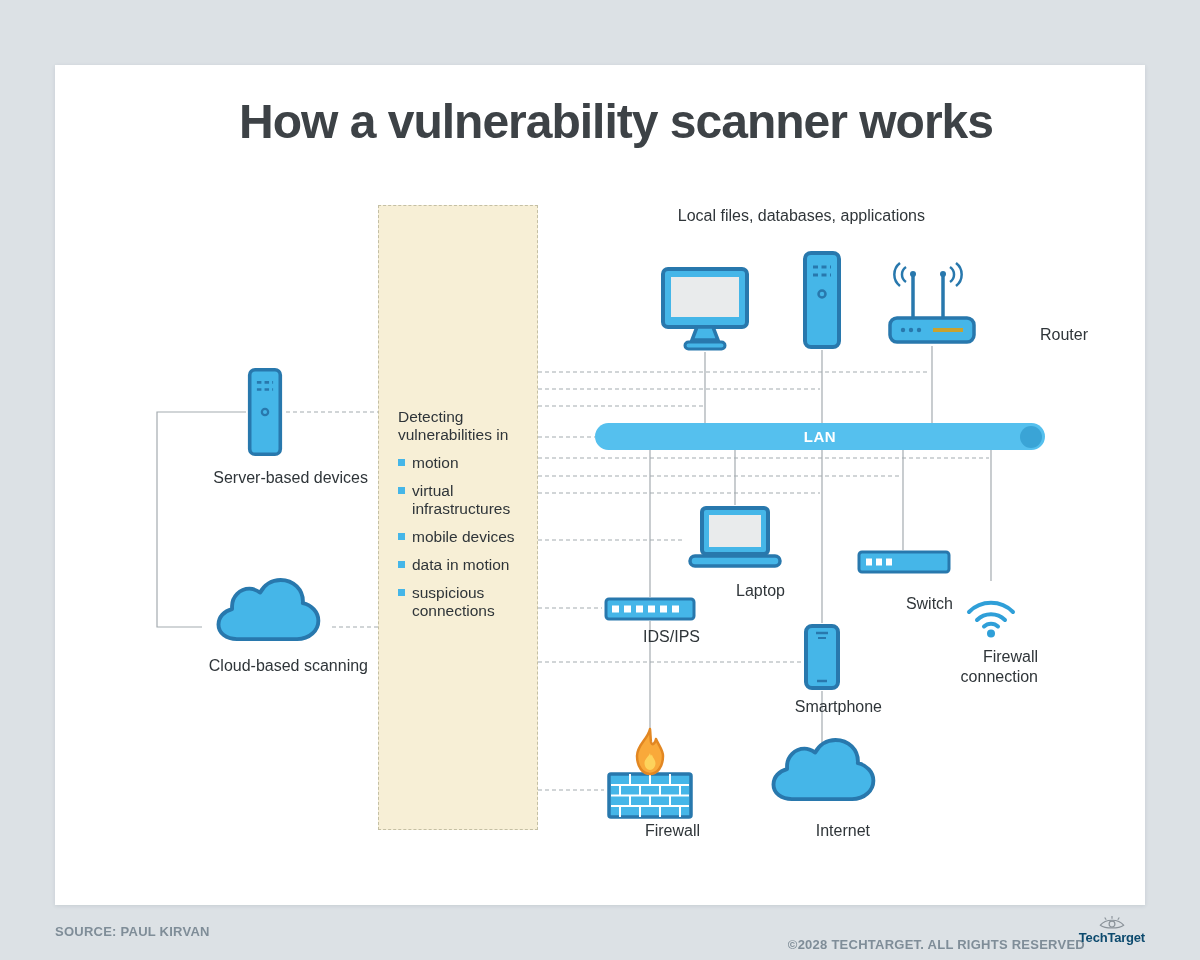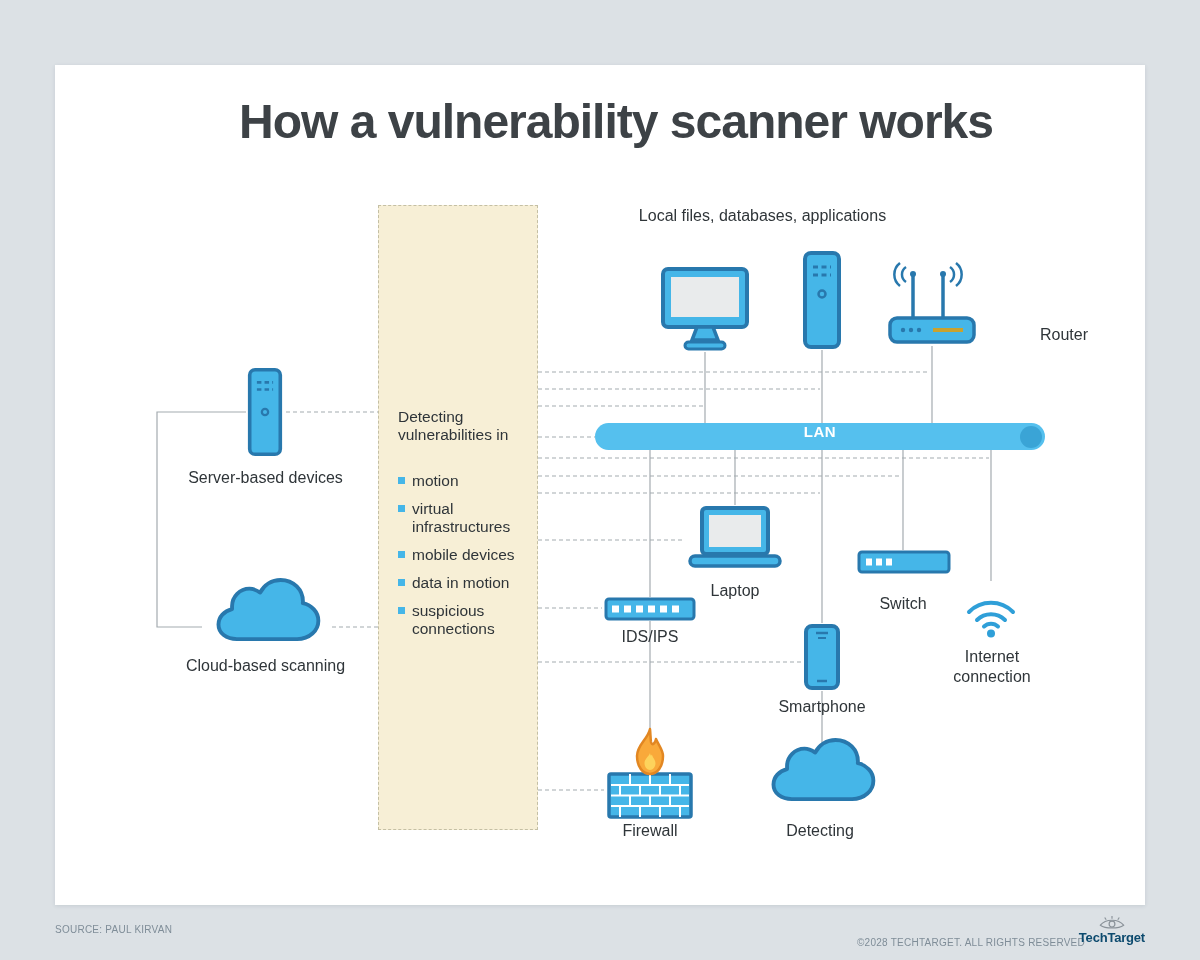--- a/index.html
+++ b/index.html
@@ -9,46 +9,46 @@
         background:var(--card-bg,#ffffff);box-shadow:0 1px 4px rgba(40,60,80,.12);}
   .title{position:absolute;left:0;top:94px;width:1200px;margin:0;text-align:center;
          font-size:48px;font-weight:800;letter-spacing:-1px;color:var(--title,#3d4246);padding-left:16px;}
   .wires{position:absolute;left:0;top:0;pointer-events:none;}
   .ln{stroke:var(--line,#a4abb0);stroke-width:1.2;fill:none;}
   .lnd{stroke:var(--line,#a4abb0);stroke-width:1.2;fill:none;stroke-dasharray:4 3;}
   .panel{position:absolute;left:378px;top:205px;width:160px;height:625px;box-sizing:border-box;
          background:var(--panel-bg,#f7efd6);border:1px dashed var(--panel-border,#c4bfa4);}
   .panel-inner{position:absolute;left:398px;top:408px;width:128px;
                color:var(--label,#33373b);font-size:15.5px;line-height:18px;}
-  .panel-heading{margin:0 0 28px 0;}
+  .panel-heading{margin:0 0 10px 0;}
   .panel-list{list-style:none;margin:0;padding:0;}
   .panel-list li{display:flex;margin-bottom:10px;}
   .sq{width:7px;height:7px;flex:0 0 7px;margin:5px 7px 0 0;background:var(--icon-fill,#45b6e8);}
   .node{position:absolute;line-height:0;}
-  .lbl{position:absolute;font-size:16px;color:var(--label,#2f3539);text-align:center;line-height:20px;}
+  .lbl{position:absolute;font-size:16px;color:var(--label,#2f3539);text-align:right;line-height:20px;}
   .lbl-left{text-align:right;}
   .lan{position:absolute;left:595px;top:423px;width:450px;height:27px;border-radius:14px;
-       background:var(--lan-bar,#55c0ee);display:flex;justify-content:center;
+       background:var(--lan-bar,#55c0ee);display:flex;align-items:center;justify-content:center;
        color:#fff;font-size:15px;font-weight:bold;letter-spacing:.5px;}
   .lan-cap{position:absolute;right:3px;top:2.5px;width:22px;height:22px;border-radius:50%;
            background:var(--lan-cap,#3aa4d6);}
   
   .fb{fill:var(--icon-fill,#45b6e8);stroke:var(--icon-stroke,#2878ad);}
   .sb{fill:none;stroke:var(--icon-stroke,#2878ad);}
   .screen{fill:#e9ebec;}
   .fdot{fill:var(--icon-stroke,#2878ad);}
   .wsq{fill:#ffffff;}
   .gold{stroke:#c9a22f;}
   .wifi{fill:none;stroke:var(--wifi,#2f9fd8);stroke-width:4;stroke-linecap:round;}
   .wifidot{fill:var(--wifi,#2f9fd8);}
   .mortar line{stroke:#ffffff;stroke-width:2;}
   .flame{fill:var(--flame-fill,#f9a93a);stroke:var(--flame-stroke,#e28722);stroke-width:2.5;stroke-linejoin:round;}
   .flame-in{fill:var(--flame-inner,#fdd35c);}
   
-  .foot{position:absolute;font-size:10px;font-weight:normal;letter-spacing:.25px;
+  .foot{position:absolute;font-size:13px;font-weight:bold;letter-spacing:.25px;
         color:var(--footer-text,#7f8d98);}
   .brand{position:absolute;right:55px;top:915px;display:flex;flex-direction:column;align-items:center;}
   .brand-text{font-size:13px;font-weight:800;color:#0c4a6e;letter-spacing:-.2px;line-height:14px;}
 </style>
 </head>
 <body>
 
 <div class="stage">
 
   <div class="card"></div>
@@ -213,21 +213,21 @@
   <div class="lbl" style="left:762px;top:697px;width:120px;">Smartphone</div>
 
   <div class="node" style="left:956px;top:581px;">
     <svg width="70" height="60" viewBox="0 0 70 60">
       <path class="wifi" d="M13 31 A31 31 0 0 1 57 31"></path>
       <path class="wifi" d="M21 39 A20 20 0 0 1 49 39"></path>
       <path class="wifi" d="M28 45.5 A10 10 0 0 1 42 45.5"></path>
       <circle class="wifidot" cx="35" cy="52.5" r="4"></circle>
     </svg>
   </div>
-  <div class="lbl" style="left:946px;top:647px;width:92px;">Internet connection</div>
+  <div class="lbl" style="left:946px;top:647px;width:92px;">Firewall connection</div>
 
   <div class="node" style="left:606px;top:726px;">
     <svg width="88" height="94" viewBox="0 0 88 94">
       <rect class="fb" x="3" y="48" width="82" height="43" rx="2" stroke-width="3.5"></rect>
       <g class="mortar">
         <line x1="5" y1="59" x2="83" y2="59"></line>
         <line x1="5" y1="69.5" x2="83" y2="69.5"></line>
         <line x1="5" y1="80" x2="83" y2="80"></line>
         <line x1="24" y1="48" x2="24" y2="59"></line>
         <line x1="44" y1="48" x2="44" y2="59"></line>
@@ -248,21 +248,21 @@
       <path class="flame-in" d="M44 27 C42.5 31 38.5 33 38.5 37 C38.5 41 41 44 44 44 C47 44 49.5 41 49.5 37 C49.5 34 47 32 45.8 28.5 C45.3 30.5 44.3 29.5 44 27 Z"></path>
     </svg>
   </div>
   <div class="lbl" style="left:600px;top:821px;width:100px;">Firewall</div>
 
   <div class="node" style="left:757px;top:731px;">
     <svg width="128" height="78" viewBox="0 0 132 80">
       <path class="fb" stroke-width="4" stroke-linejoin="round" d="M36 70 h62 c13 0 22 -9 22 -19 c0 -9 -7 -16 -16 -18 c1 -14 -10 -24 -23 -24 c-9 0 -17 5 -21 13 c-3 -2 -7 -4 -11 -4 c-10 0 -18 8 -18 18 v3 c-8 2 -14 8 -14 16 c0 9 8 15 19 15 z"></path>
     </svg>
   </div>
-  <div class="lbl" style="left:770px;top:821px;width:100px;">Detecting</div>
+  <div class="lbl" style="left:770px;top:821px;width:100px;">Internet</div>
 
   <div class="foot" style="left:55px;top:924px;">SOURCE: PAUL KIRVAN</div>
   <div class="foot" style="right:115px;top:937px;">©2028 TECHTARGET. ALL RIGHTS RESERVED</div>
 
   <div class="brand">
     <svg width="34" height="16" viewBox="0 0 40 22">
       <path d="M4 14 C11 5 29 5 36 14 C29 19 11 19 4 14 Z" fill="none" stroke="#8a9299" stroke-width="1.6"></path>
       <circle cx="20" cy="12.5" r="4" fill="none" stroke="#8a9299" stroke-width="1.6"></circle>
       <line x1="20" y1="1.5" x2="20" y2="5" stroke="#8a9299" stroke-width="1.6"></line>
       <line x1="10" y1="3.5" x2="12" y2="6.5" stroke="#8a9299" stroke-width="1.6"></line>

